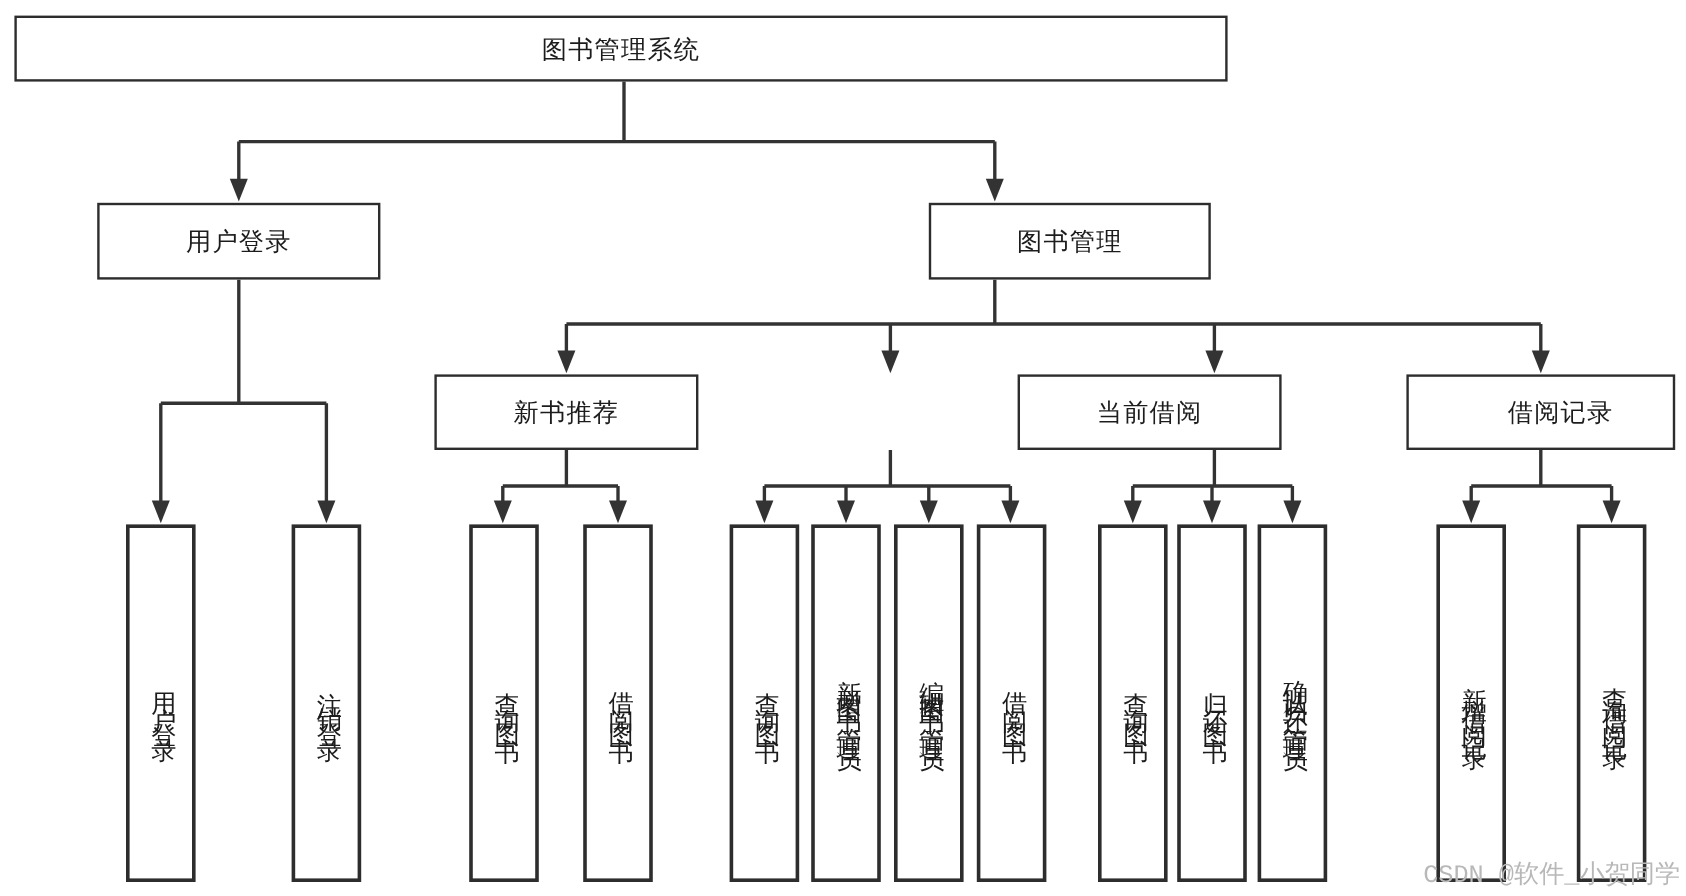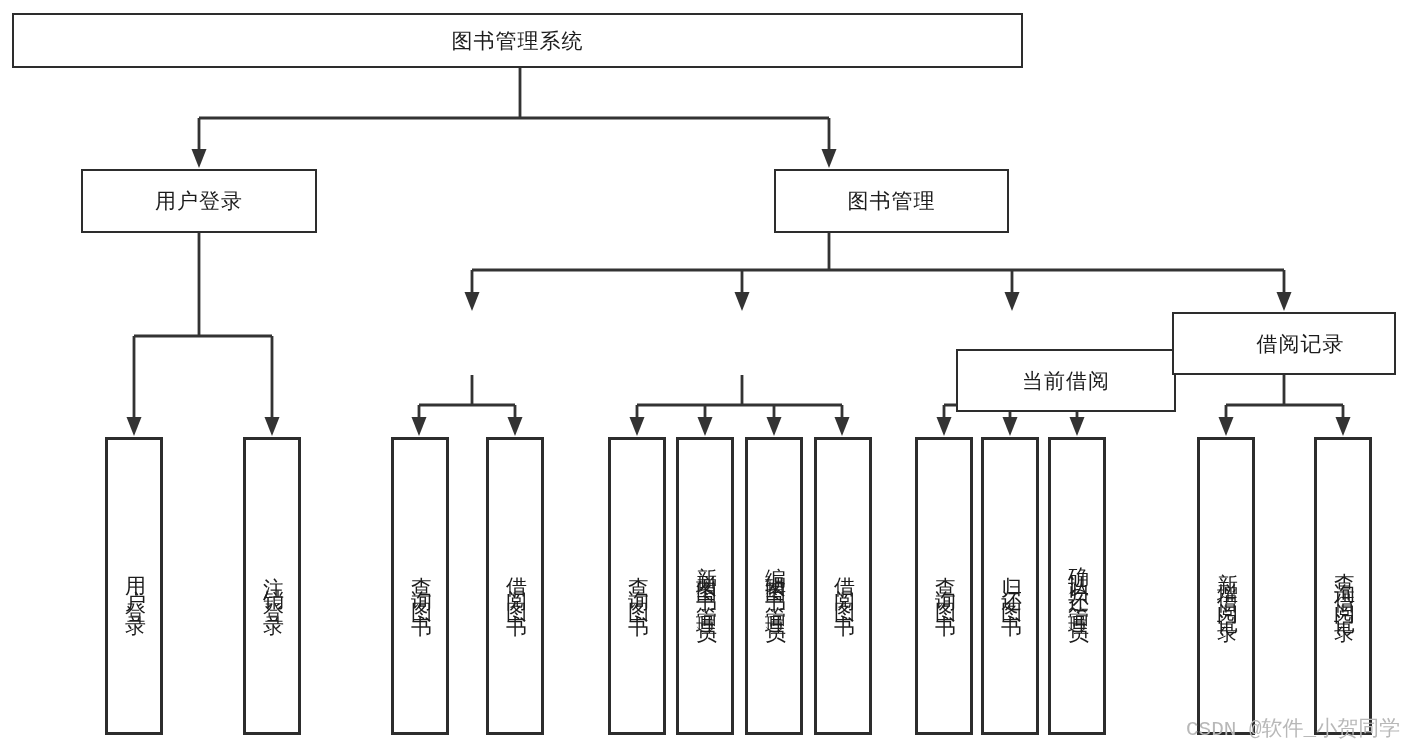--- a/index.html
+++ b/index.html
@@ -99,21 +99,24 @@
     <span>图书管理系统</span>
   </div>
 
   <div class="hbox" style="left:81px;top:169px;width:236px;height:64px;">
     <span>用户登录</span>
   </div>
   <div class="hbox" style="left:752px;top:169px;width:235px;height:64px;margin-left:22px;">
     <span>图书管理</span>
   </div>
 
-  <div class="hbox" style="left:956px;top:312px;width:220px;height:63px;margin-top:37px;">
+  <div class="hbox" style="left:362px;top:312px;width:220px;height:63px;">
+    <span>新书推荐</span>
+  </div>
+  <div class="hbox" style="left:848px;top:312px;width:220px;height:63px;">
     <span>当前借阅</span>
   </div>
   <div class="hbox" style="left:1172px;top:312px;width:224px;height:63px;padding-left:33px;">
     <span>借阅记录</span>
   </div>
 
   <div class="vbox" style="left:105px;">
     <span class="vtext sp4">用户登录</span>
   </div>
   <div class="vbox" style="left:243px;">

